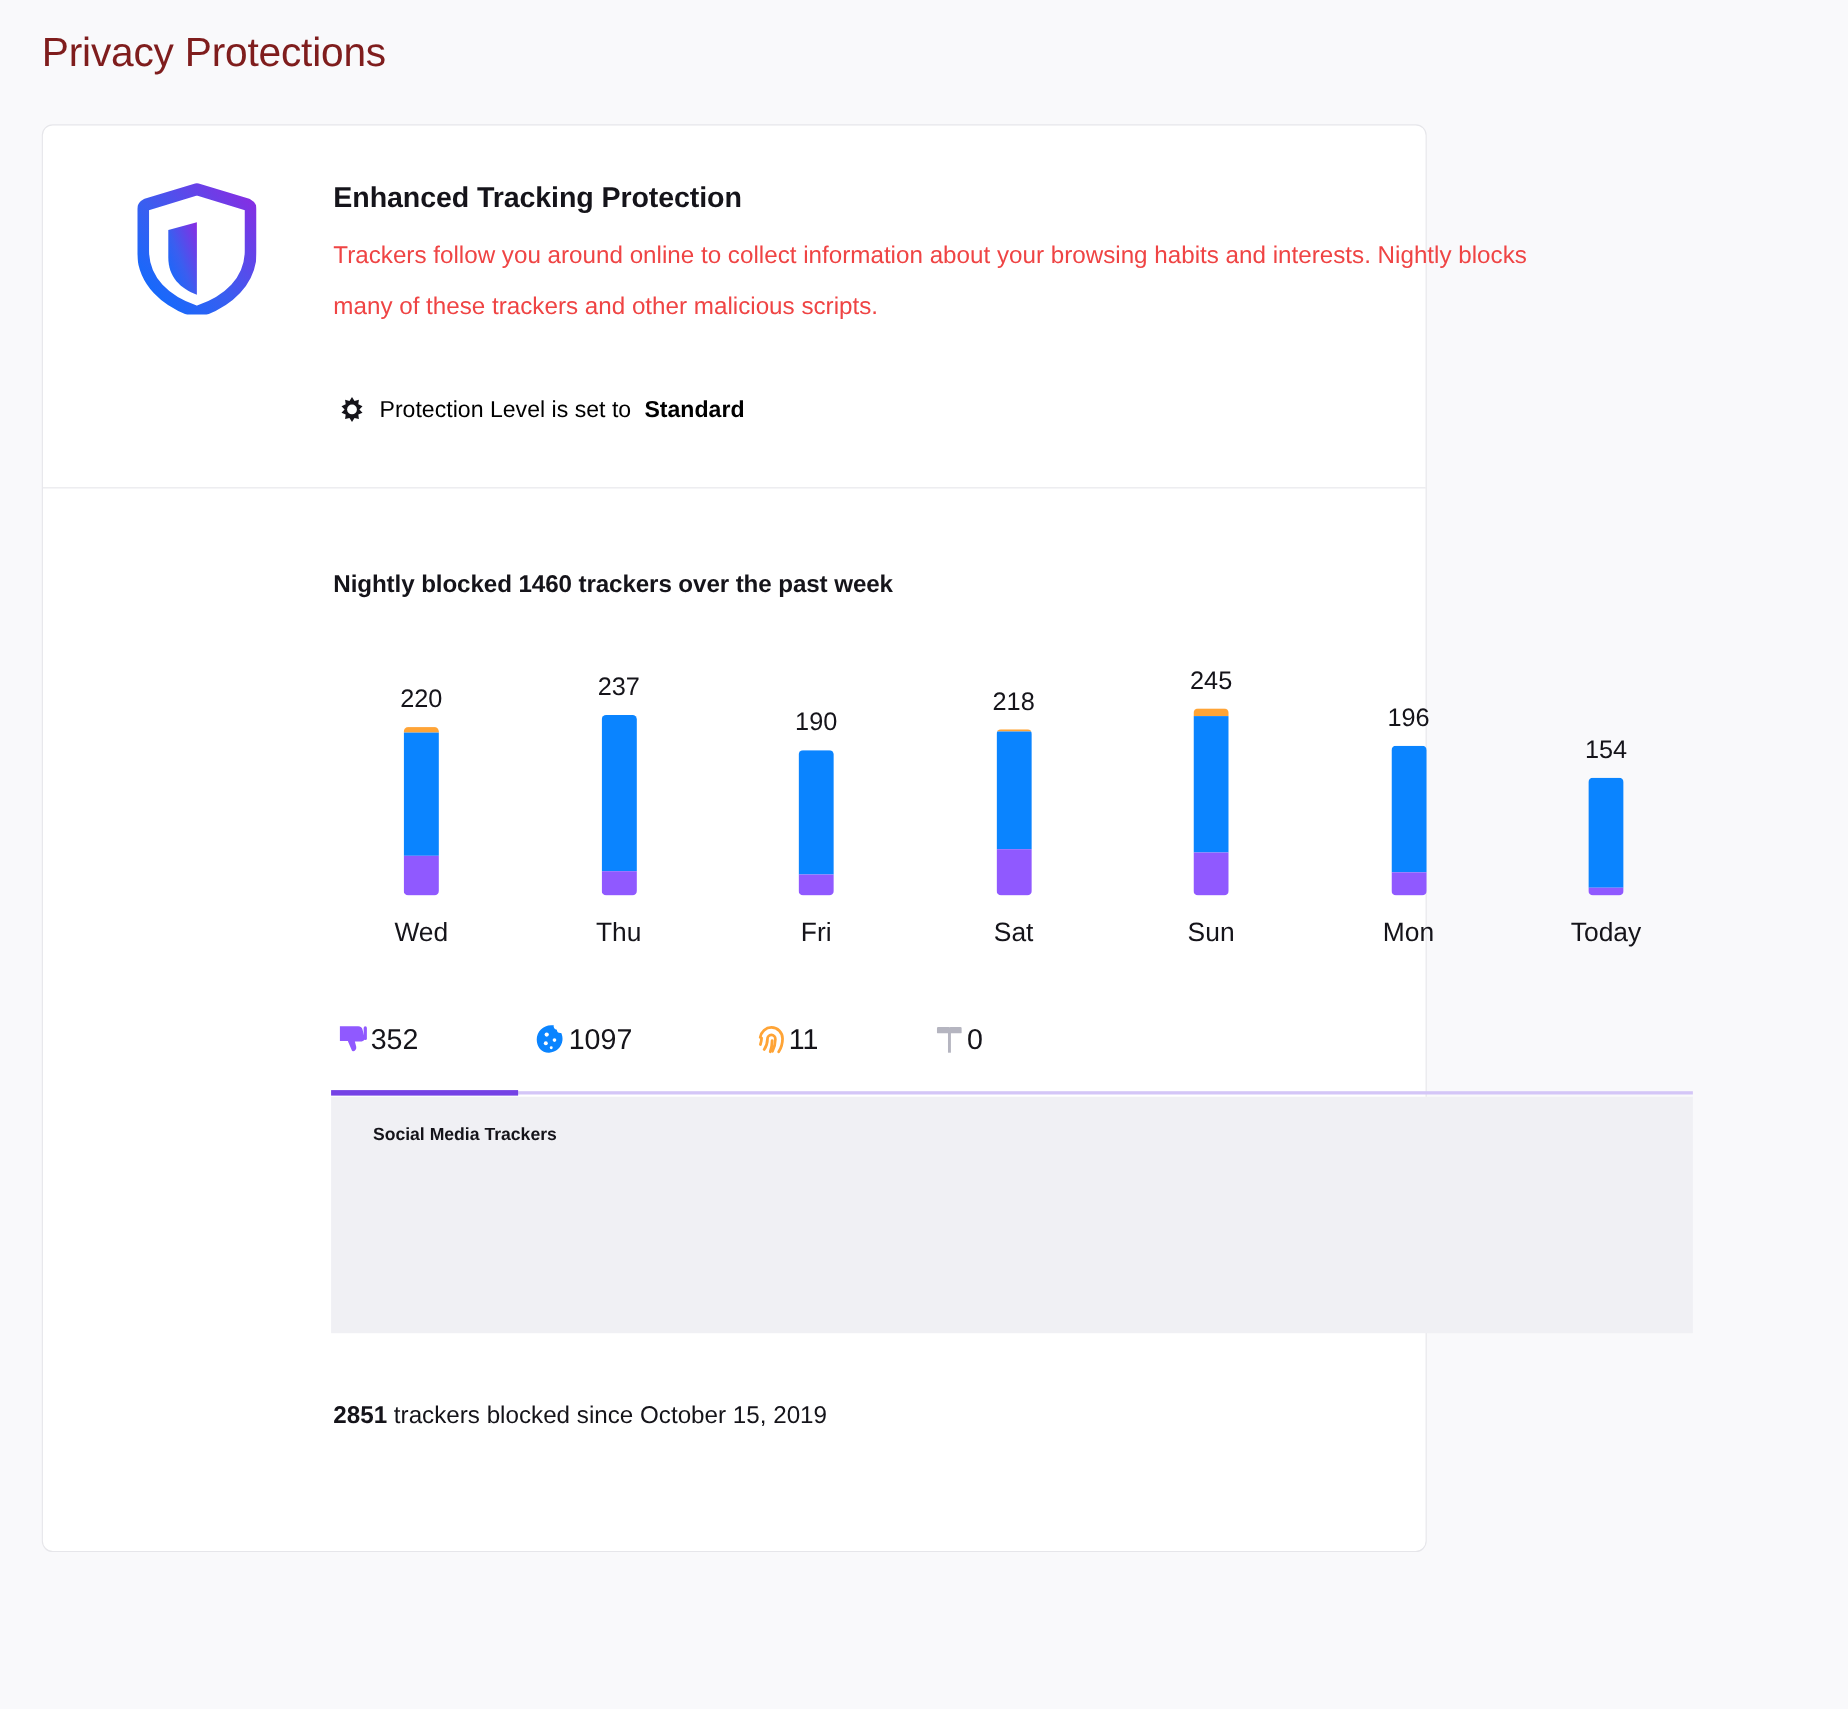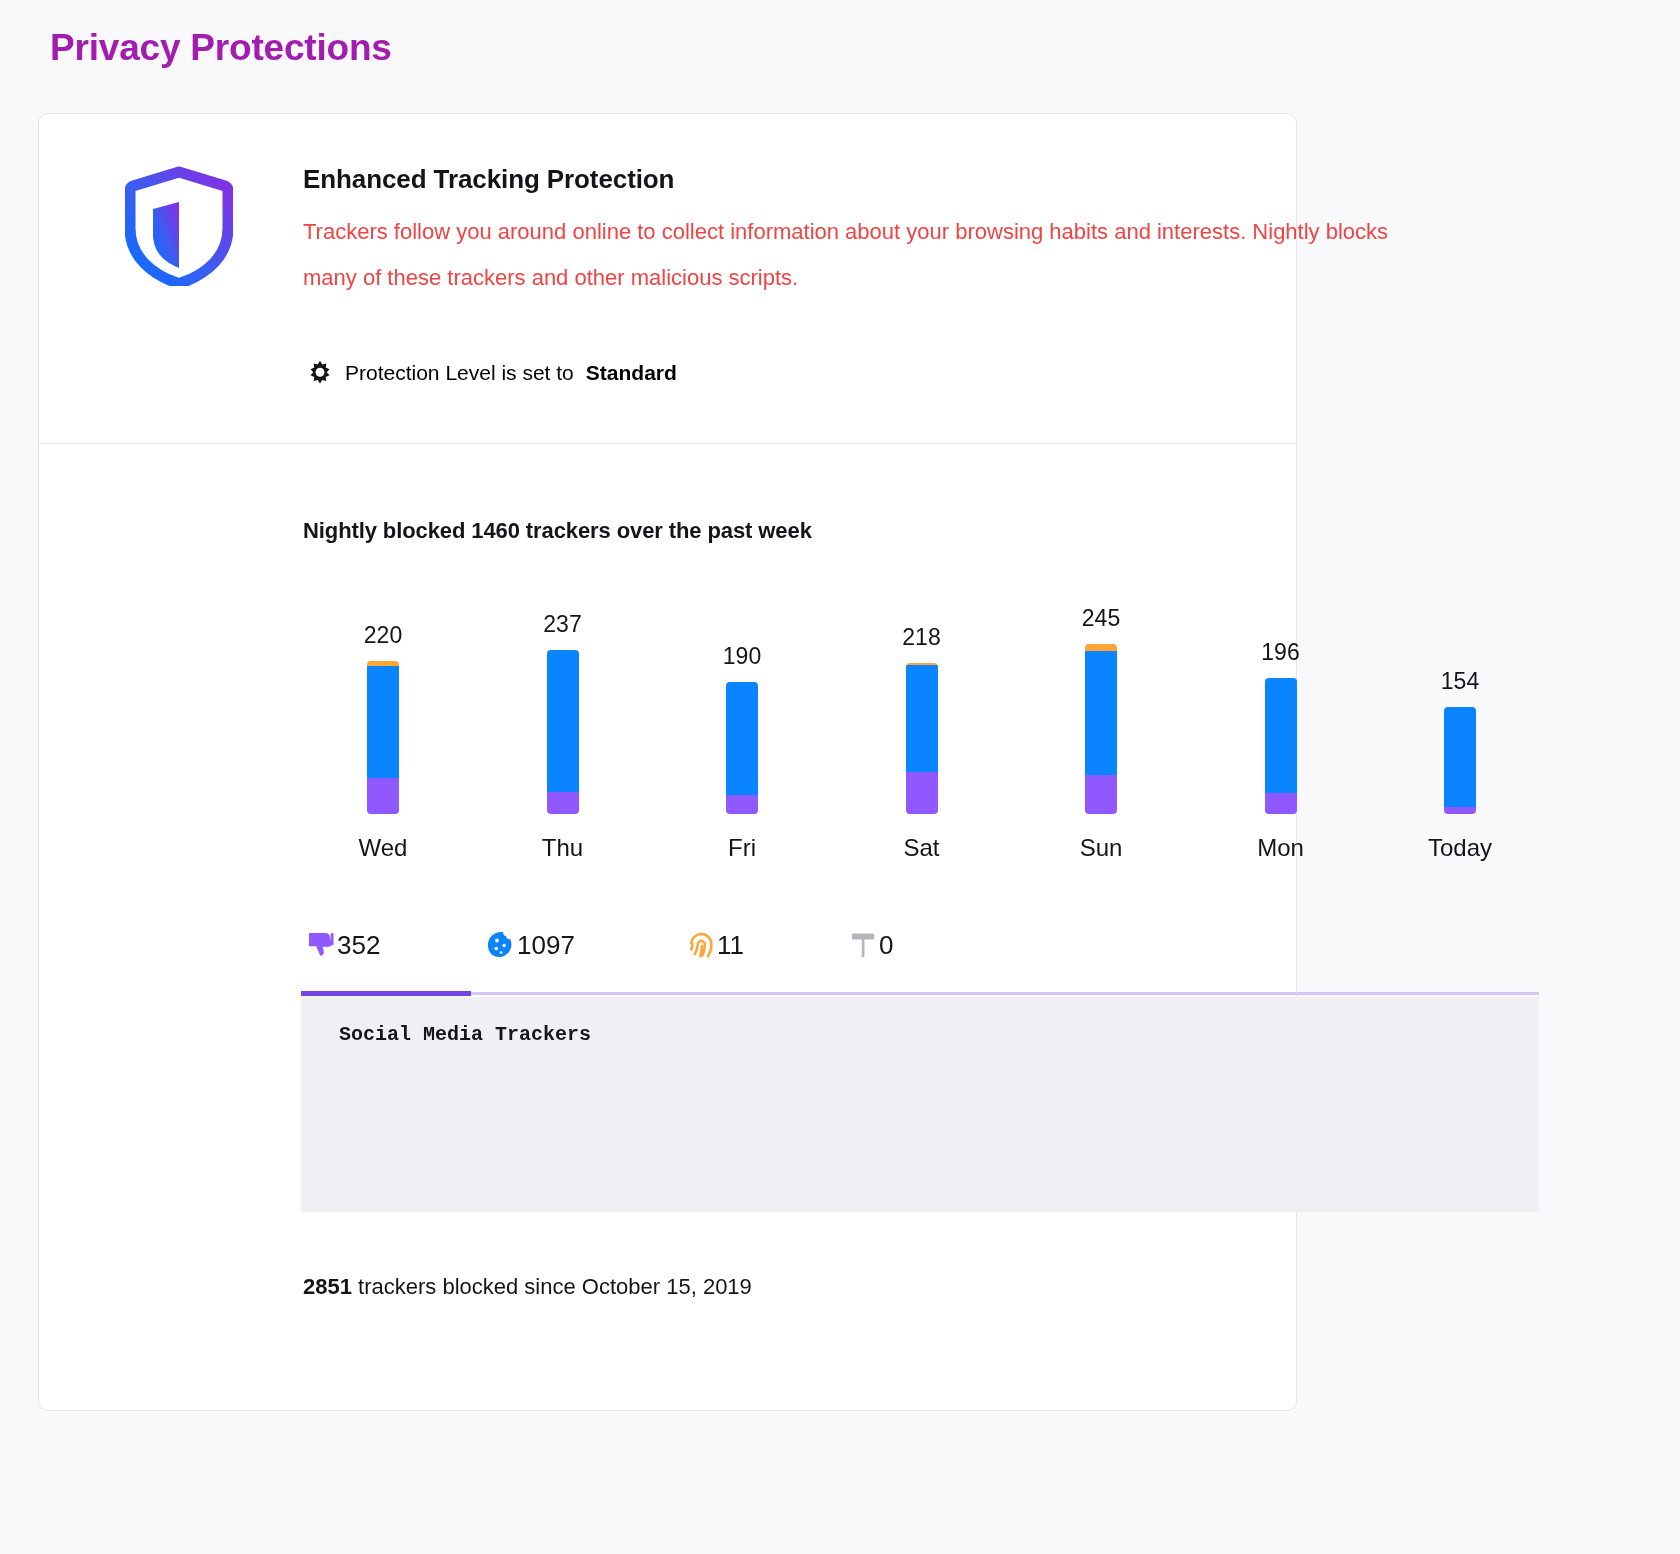--- a/index.html
+++ b/index.html
@@ -13,25 +13,24 @@
     font-family: "Liberation Sans", sans-serif;
     color: #15141a;
     overflow: hidden;
   }
 
   .page-title {
     position: absolute;
     left: 38px;
     top: 26px;
     font-size: 37px;
-    font-weight: 700;
+    font-weight: 400;
     letter-spacing: -0.2px;
-    color: #a21caf;
+    color: #7f1d1d;
     line-height: 1.2;
-    margin-left: 12px;
   }
 
   .card {
     position: absolute;
     left: 38px;
     top: 113px;
     width: 1259px;
     height: 1298px;
     background: #ffffff;
     border: 1px solid #e6e6ea;
@@ -211,25 +210,24 @@
     position: absolute;
     left: 262px;
     top: 553px;
     width: 1238px;
     height: 215px;
     background: #f0f0f4;
     box-sizing: border-box;
     padding: 26px 38px 0 38px;
   }
   .detail-title {
-    font-size: 20px;
+    font-size: 16px;
     font-weight: 700;
     color: #15141a;
     margin: 0 0 12px 0;
-    font-family: Liberation Mono, monospace;
   }
   .detail-body {
     font-size: 21px;
     line-height: 41px;
     color: #2b2a33;
     margin: 0;
     max-width: 1125px;
   }
   .learn-more {
     color: #0060df;

